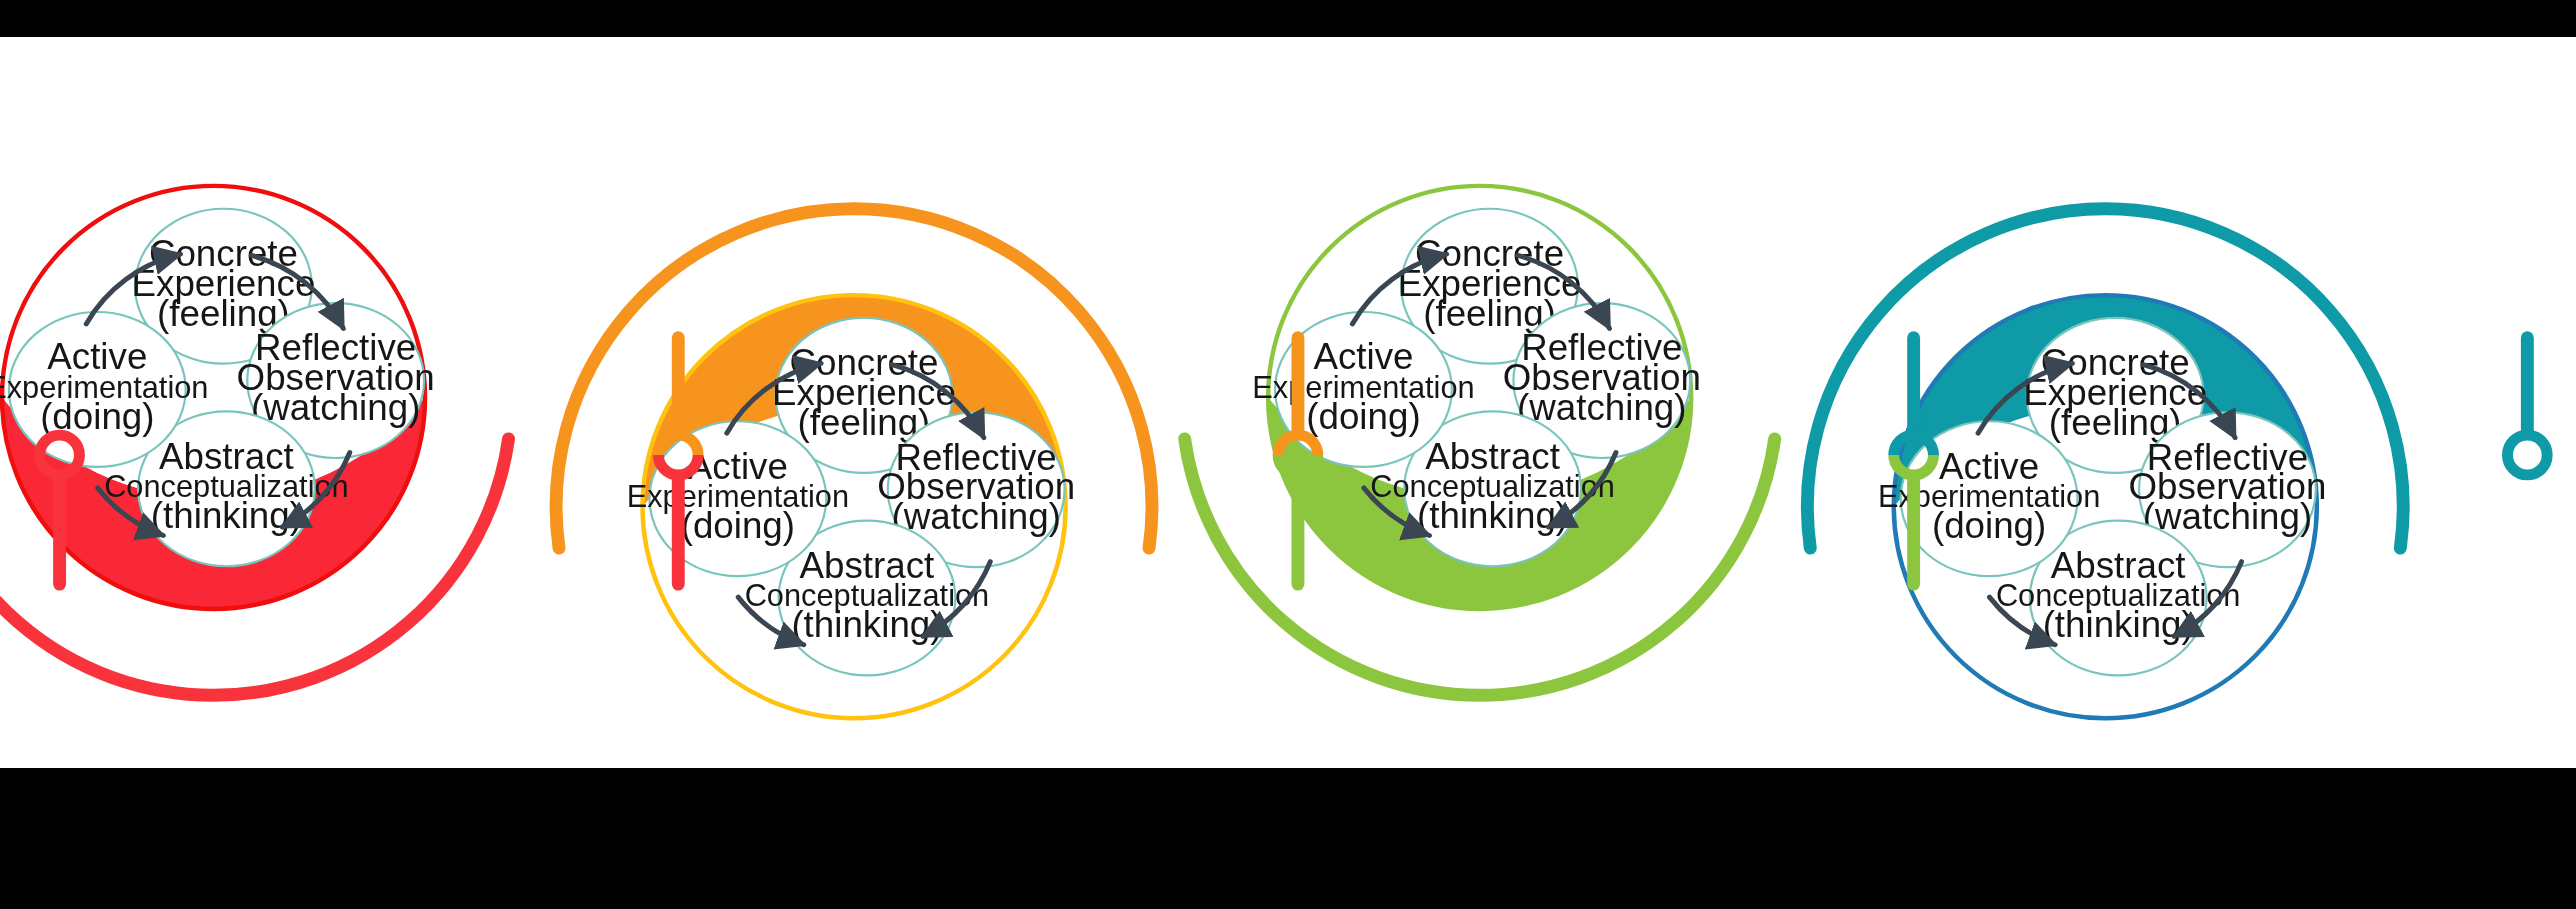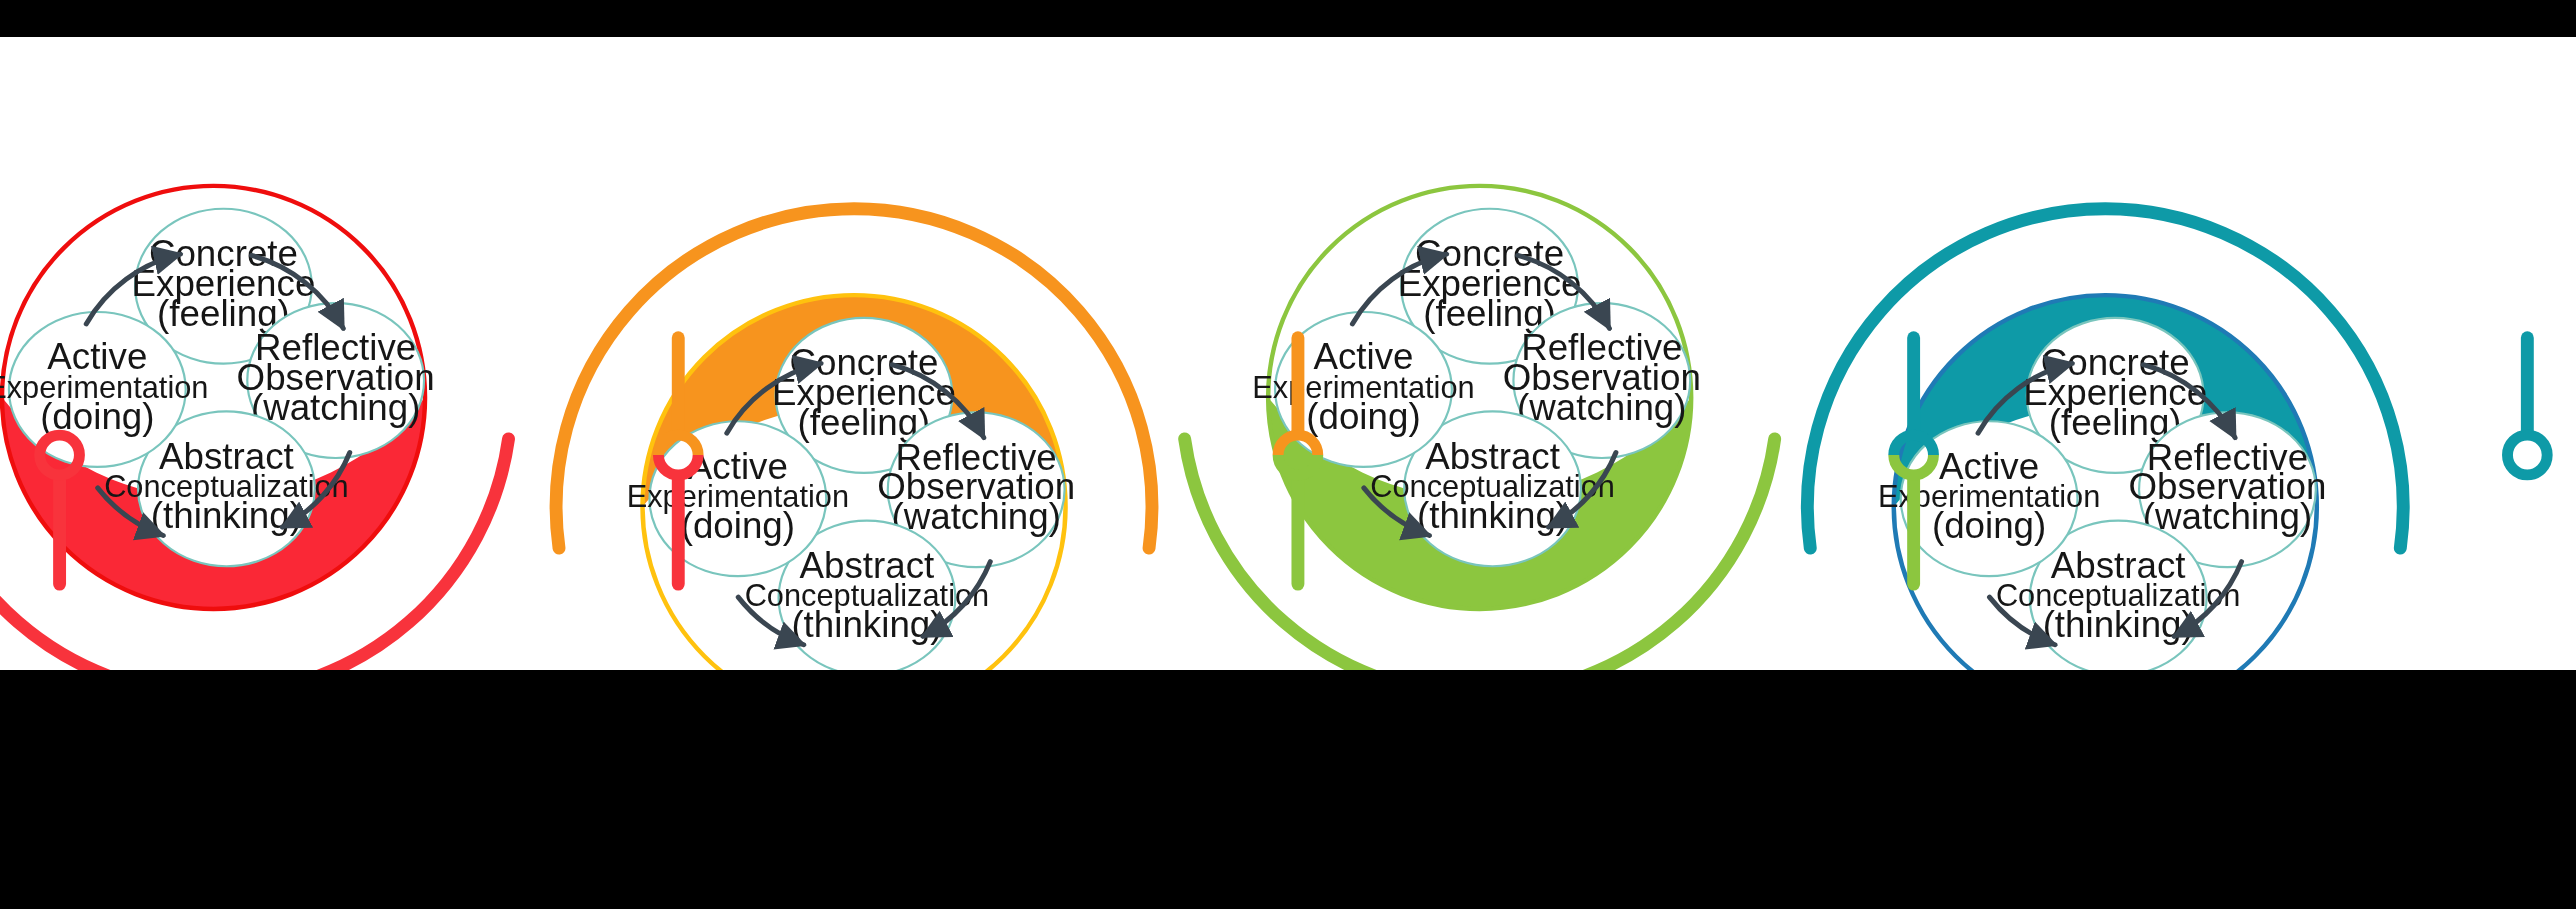--- a/index.html
+++ b/index.html
@@ -3,21 +3,21 @@
 <meta charset="utf-8">
 <style>
   html, body {
     margin: 0;
     padding: 0;
     background: #000000;
   }
   #stage {
     position: relative;
     width: 2576px;
-    height: 670px;
+    height: 768px;
     background: #4d7c0f;
     overflow: hidden;
     font-family: "Liberation Sans", sans-serif;
   }
   .canvas-white {
     position: absolute;
     left: 0;
     top: 37px;
     width: 2576px;
     height: 836px;

